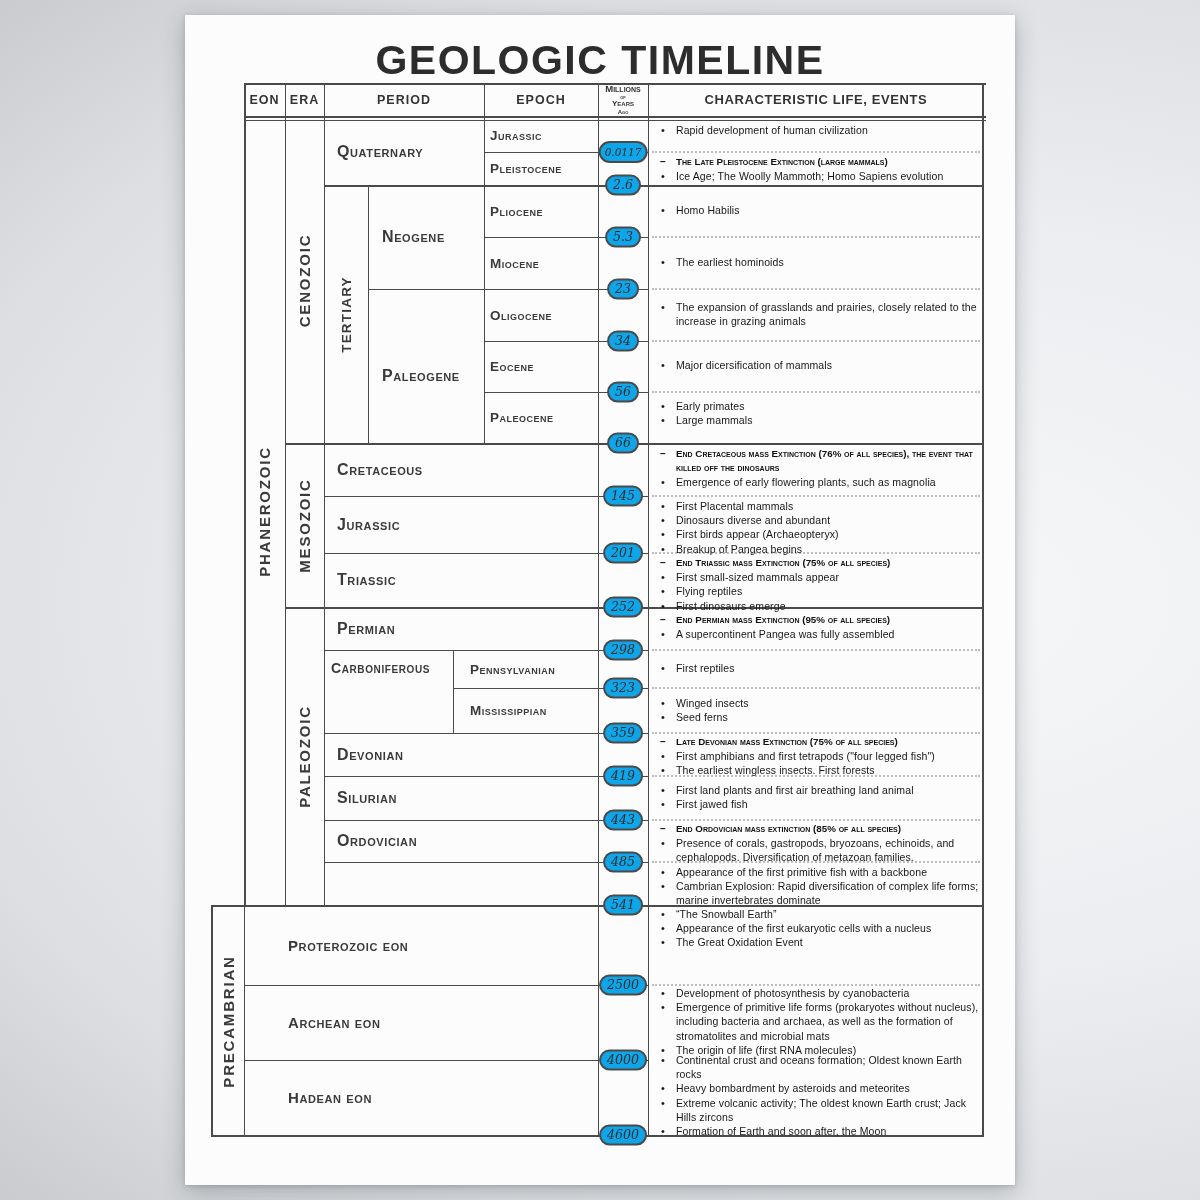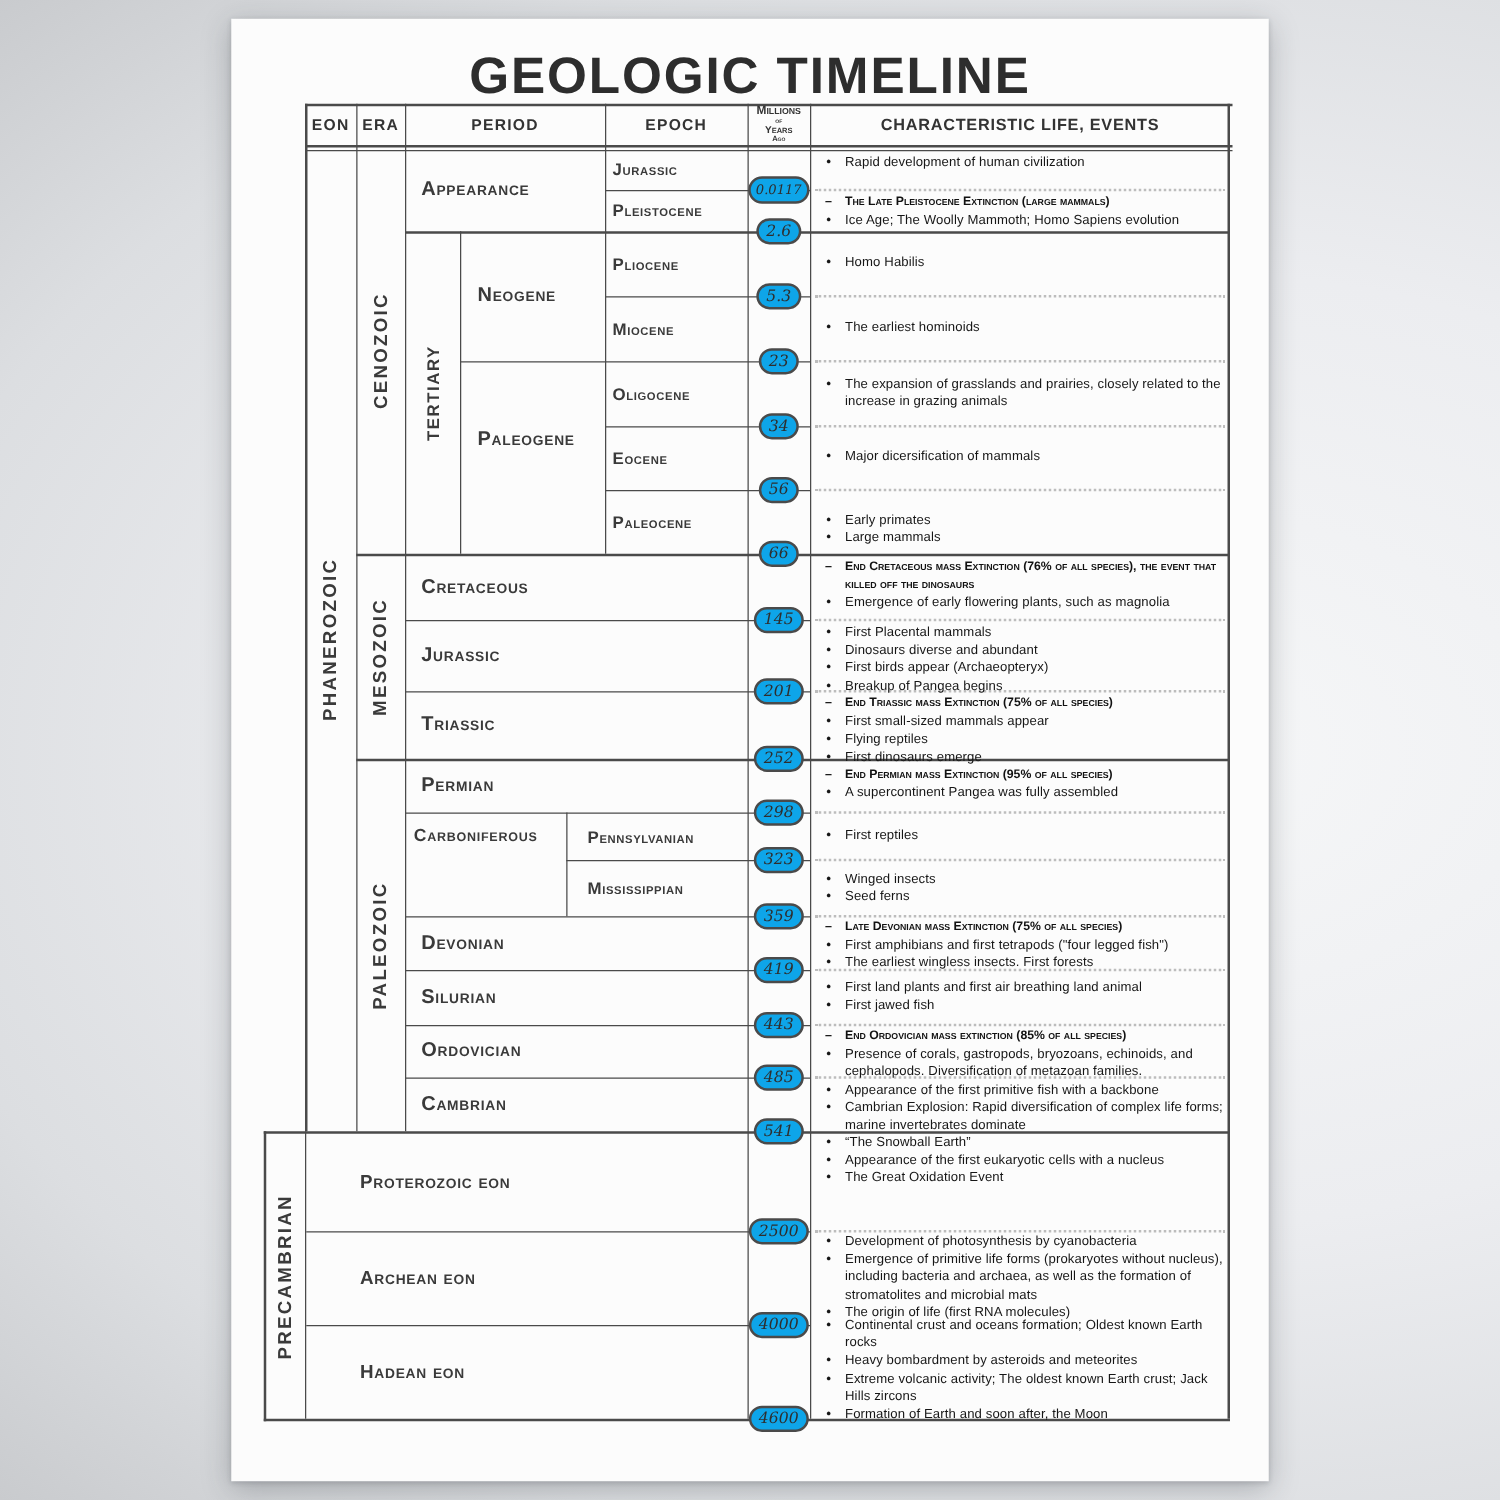--- a/index.html
+++ b/index.html
@@ -140,32 +140,31 @@
   <div class="vcell" style="left:100px;top:428px;width:39px;height:164px">
       <span>Mesozoic</span>
     </div>
   <div class="vcell" style="left:100px;top:592px;width:39px;height:298px">
       <span>Paleozoic</span>
     </div>
   <div class="vcell sub" style="left:139px;top:170px;width:44px;height:258px">
       <span>Tertiary</span>
     </div>
 
-  <div class="pcell" style="left:152px;top:103px;width:147px;height:67px">Appearance</div>
+  <div class="pcell" style="left:152px;top:103px;width:147px;height:67px">Quaternary</div>
   <div class="pcell" style="left:197px;top:170px;width:102px;height:104px">Neogene</div>
-  <div class="pcell" style="left:197px;top:260px;width:102px;height:154px">Paleogene</div>
+  <div class="pcell" style="left:197px;top:284px;width:102px;height:154px">Paleogene</div>
   <div class="pcell" style="left:152px;top:428px;width:261px;height:53px">Cretaceous</div>
   <div class="pcell" style="left:152px;top:481px;width:261px;height:57px">Jurassic</div>
   <div class="pcell" style="left:152px;top:538px;width:261px;height:54px">Triassic</div>
   <div class="pcell" style="left:152px;top:592px;width:261px;height:43px">Permian</div>
   <div class="pcell" style="left:146px;top:611px;width:122px;height:83px;font-size:14px">Carboniferous</div>
   <div class="pcell" style="left:152px;top:718px;width:261px;height:43px">Devonian</div>
   <div class="pcell" style="left:152px;top:761px;width:261px;height:44px">Silurian</div>
   <div class="pcell" style="left:152px;top:805px;width:261px;height:42px">Ordovician</div>
-  <div class="pcell" style="left:152px;top:847px;width:261px;height:43px">Cambrian</div>
 
   <div class="ecell" style="left:305px;top:103px;width:108px;height:34px">Jurassic</div>
   <div class="ecell" style="left:305px;top:137px;width:108px;height:33px">Pleistocene</div>
   <div class="ecell" style="left:305px;top:170px;width:108px;height:52px">Pliocene</div>
   <div class="ecell" style="left:305px;top:222px;width:108px;height:52px">Miocene</div>
   <div class="ecell" style="left:305px;top:274px;width:108px;height:52px">Oligocene</div>
   <div class="ecell" style="left:305px;top:326px;width:108px;height:51px">Eocene</div>
   <div class="ecell" style="left:305px;top:377px;width:108px;height:51px">Paleocene</div>
   <div class="ecell" style="left:285px;top:635px;width:128px;height:38px">Pennsylvanian</div>
   <div class="ecell" style="left:285px;top:673px;width:128px;height:45px">Mississippian</div>
@@ -207,21 +206,21 @@
   </div>
   <div class="evg" style="top:240px">
     <div class="ev">The earliest hominoids</div>
   </div>
   <div class="evg" style="top:285px">
     <div class="ev">The expansion of grasslands and prairies, closely related to the increase in grazing animals</div>
   </div>
   <div class="evg" style="top:343px">
     <div class="ev">Major dicersification of mammals</div>
   </div>
-  <div class="evg" style="top:394px">
+  <div class="evg" style="top:384px">
     <div class="ev">Early primates</div>
     <div class="ev">Large mammals</div>
   </div>
   <div class="evg" style="top:432px">
     <div class="ev ext">End Cretaceous mass Extinction (76% of all species), the event that killed off the dinosaurs</div>
     <div class="ev">Emergence of early flowering plants, such as magnolia</div>
   </div>
   <div class="evg" style="top:484px">
     <div class="ev">First Placental mammals</div>
     <div class="ev">Dinosaurs diverse and abundant</div>

